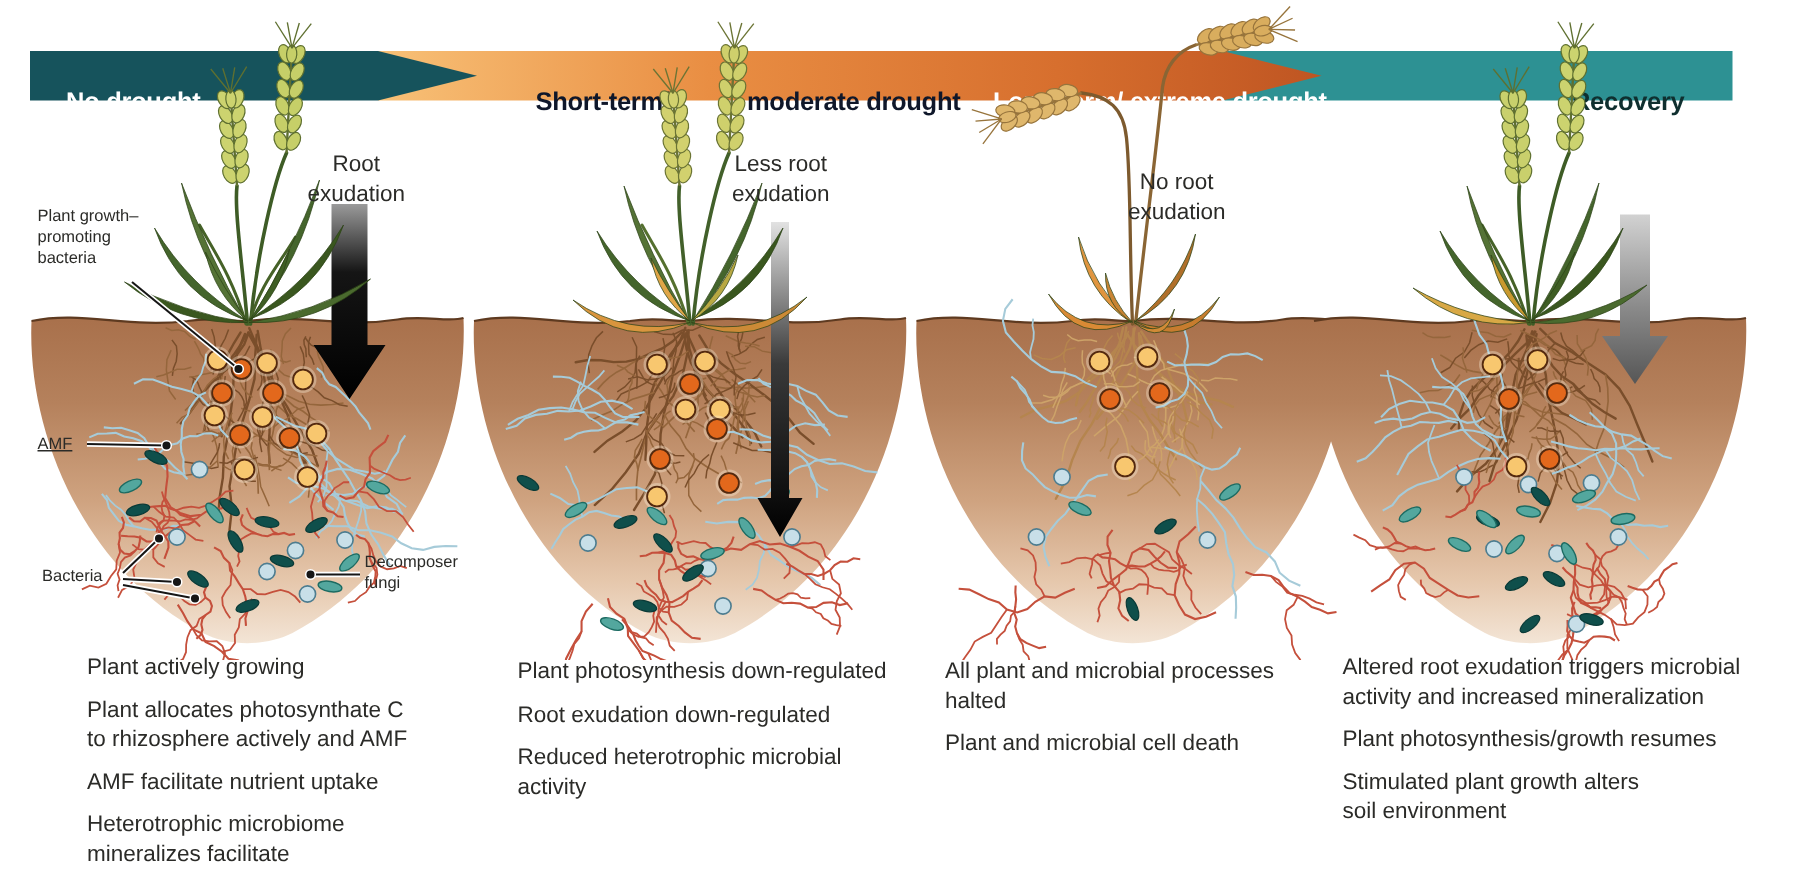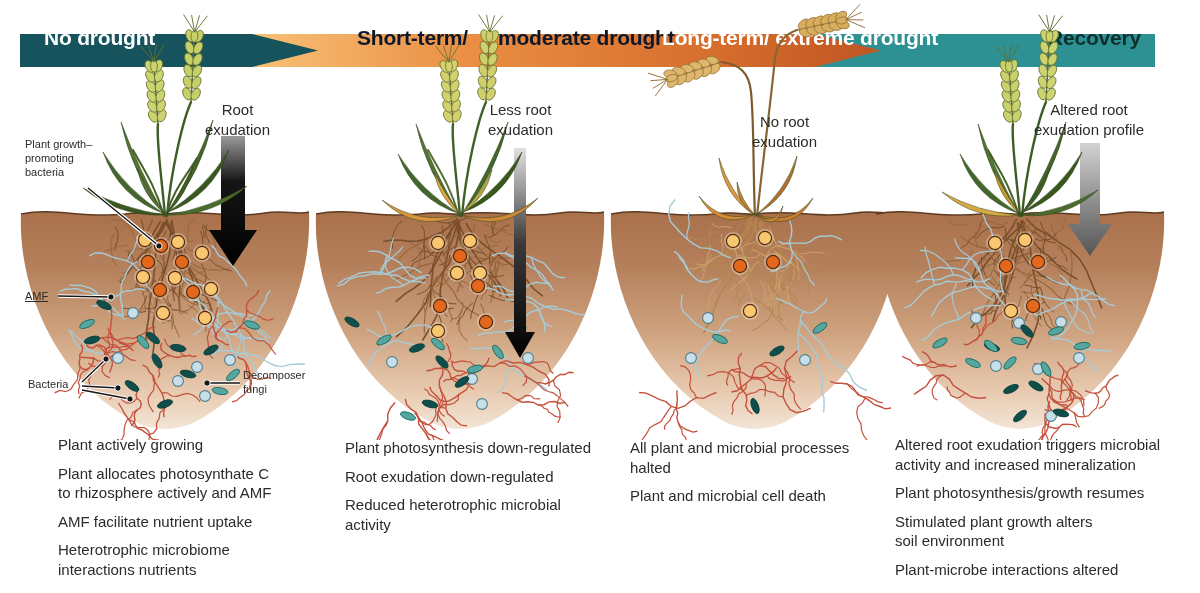--- a/index.html
+++ b/index.html
@@ -1,20 +1,20 @@
 <!DOCTYPE html>
 <html><head>
 <meta charset="utf-8">
 <style>
   html,body{margin:0;padding:0;background:#ffffff;}
   .fig{position:relative;width:1200px;height:593px;background:#fff;overflow:hidden;
        font-family:"Liberation Sans",sans-serif;color:#2b2b28;}
   svg.layer{position:absolute;left:0;top:0;}
   svg.panel{position:absolute;top:0;width:300px;height:440px;}
-  .bl{position:absolute;top:26px;font-size:21px;font-weight:700;letter-spacing:-0.2px;white-space:nowrap;}
+  .bl{position:absolute;top:58px;font-size:17px;font-weight:700;letter-spacing:-0.2px;white-space:nowrap;}
   .bl.light{color:#ffffff;}
   .bl.dark{color:#0f172a;margin-left:17px;}
   .bl.tealtext{color:#0f2f2f;}
   .arrowlab{position:absolute;text-align:center;font-size:15px;line-height:1.3;
             white-space:pre-line;color:#2b2b28;}
   .annlab{position:absolute;font-size:11px;line-height:1.28;white-space:pre-line;color:#2b2b28;}
   .notes{position:absolute;}
   .note{font-size:15px;line-height:1.3;margin:0 0 9px 0;white-space:pre-line;color:#2b2b28;}
 </style>
 </head>
@@ -1005,51 +1005,48 @@
       <line x1="240" y1="383" x2="207" y2="383" stroke="#161616" stroke-width="1.4"></line>
       <circle cx="207" cy="383" r="3.2" fill="#161616" stroke="#ffffff" stroke-width="1"></circle>
     </svg>
 
   <div class="arrowlab" style="left:190px;top:100px;width:95px;">Root
 exudation</div>
   <div class="arrowlab" style="left:468px;top:100px;width:105px;">Less root
 exudation</div>
   <div class="arrowlab" style="left:732px;top:112px;width:105px;">No root
 exudation</div>
-  <div class="arrowlab" style="left:1028px;top:100px;width:122px;">Altered root
-exudation profile</div>
 
   <div class="annlab" style="left:25px;top:137px;width:110px;">Plant growth–
 promoting
 bacteria</div>
   <div class="annlab" style="left:25px;top:289px;width:44px;text-decoration:underline;">AMF</div>
   <div class="annlab" style="left:28px;top:377px;width:64px;">Bacteria</div>
   <div class="annlab" style="left:243px;top:368px;width:110px;">Decomposer
 fungi</div>
 
   <div class="notes" style="left:58px;top:435px;width:252px;">
     <div class="note">Plant actively growing</div>
     <div class="note">Plant allocates photosynthate C
 to rhizosphere actively and AMF</div>
     <div class="note">AMF facilitate nutrient uptake</div>
     <div class="note">Heterotrophic microbiome
-interactions nutrients</div>
+mineralizes facilitate</div>
   </div>
   <div class="notes" style="left:345px;top:438px;width:265px;">
     <div class="note">Plant photosynthesis down-regulated</div>
     <div class="note">Root exudation down-regulated</div>
     <div class="note">Reduced heterotrophic microbial
 activity</div>
   </div>
   <div class="notes" style="left:630px;top:438px;width:255px;">
     <div class="note">All plant and microbial processes
 halted</div>
     <div class="note">Plant and microbial cell death</div>
   </div>
   <div class="notes" style="left:895px;top:435px;width:300px;">
     <div class="note">Altered root exudation triggers microbial
 activity and increased mineralization</div>
     <div class="note">Plant photosynthesis/growth resumes</div>
     <div class="note">Stimulated plant growth alters
 soil environment</div>
-    <div class="note">Plant-microbe interactions altered</div>
   </div>
 </div>
 
 </body></html>

